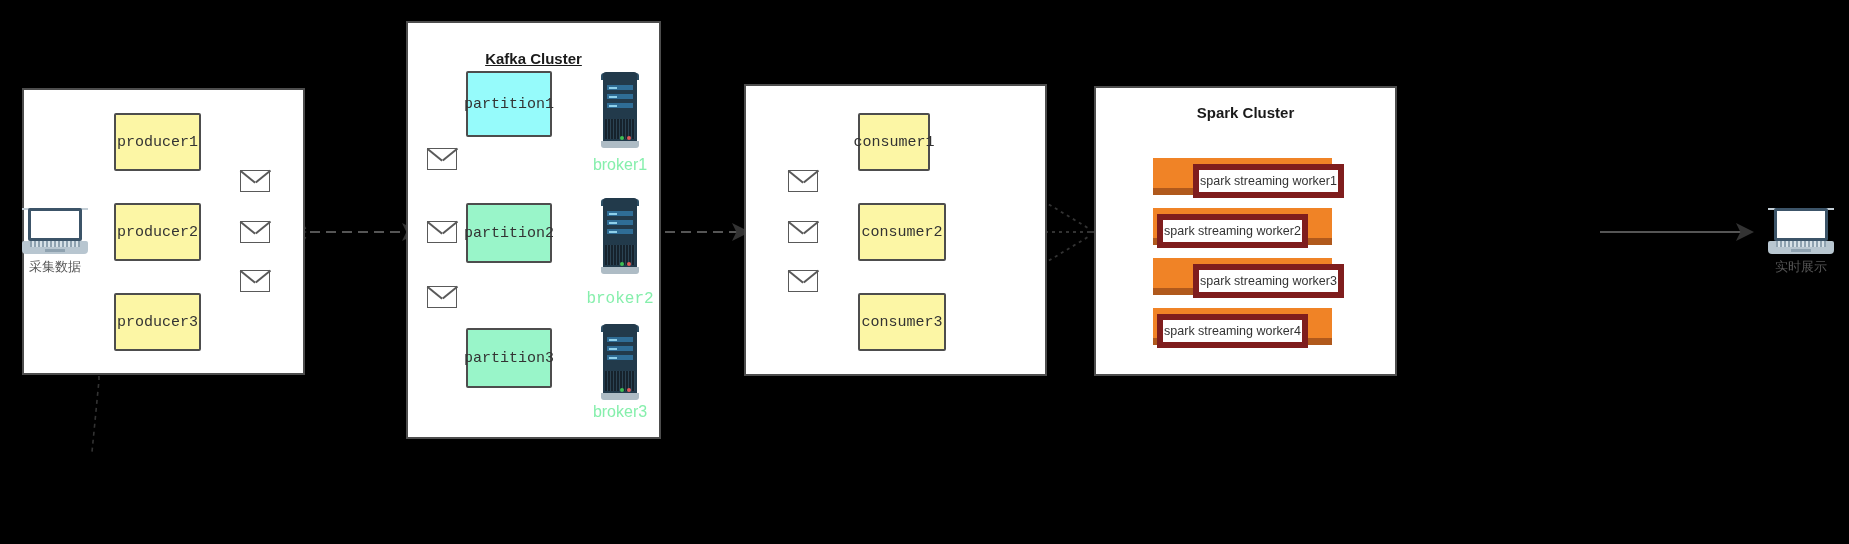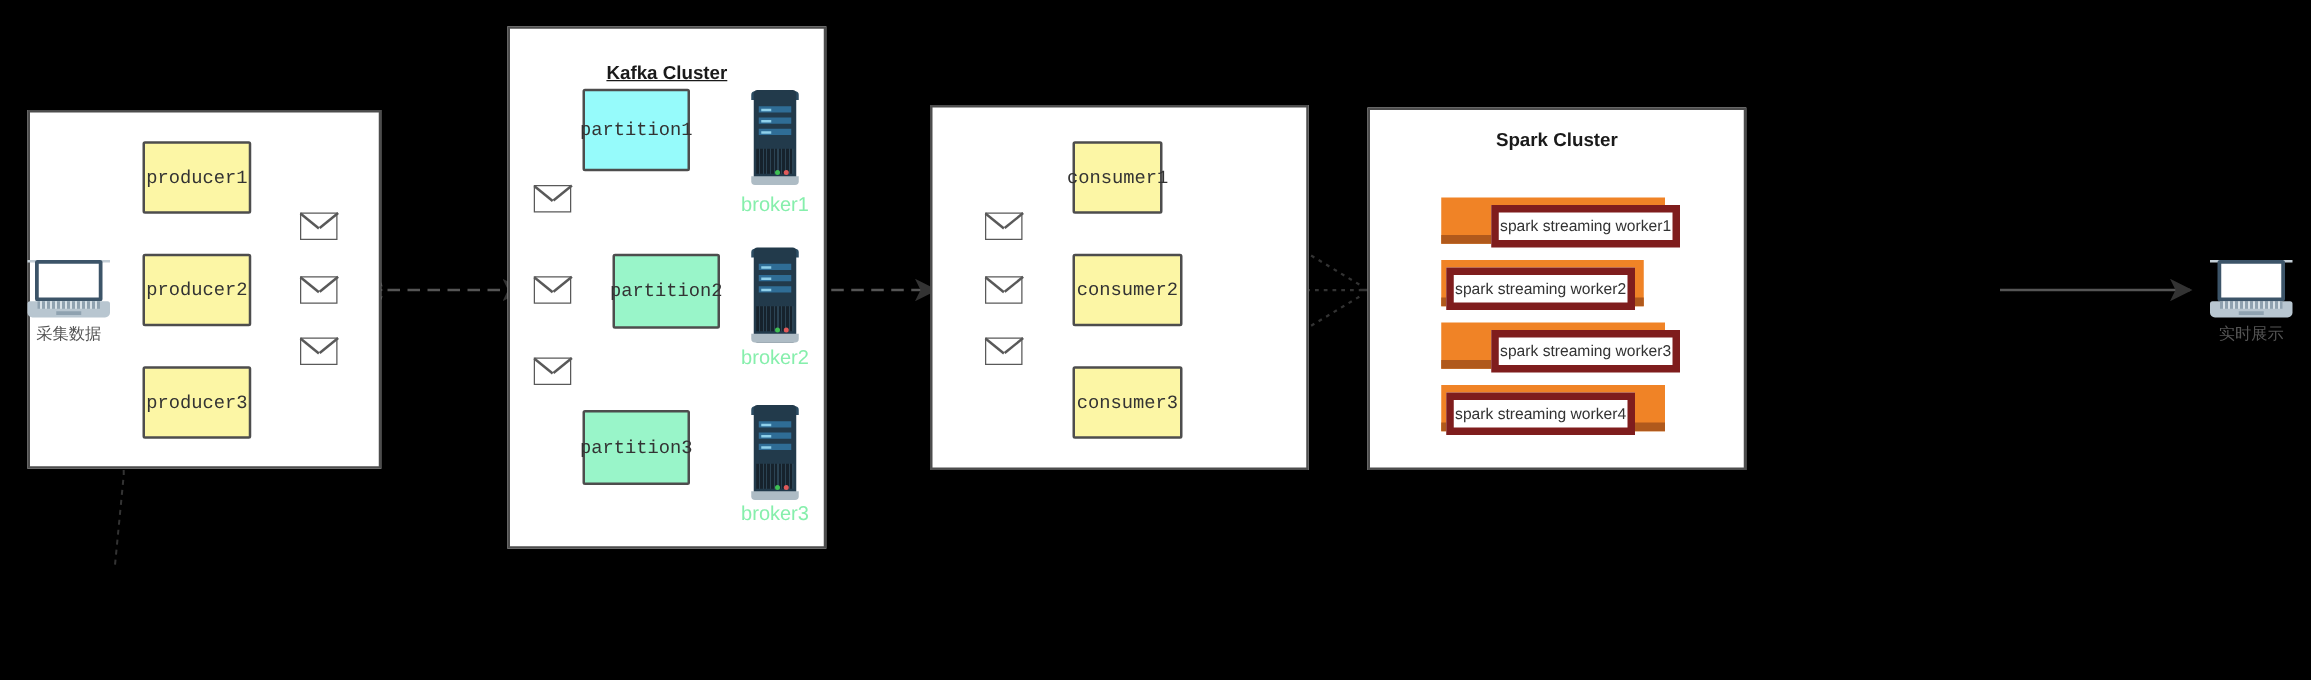--- a/index.html
+++ b/index.html
@@ -149,21 +149,21 @@
   <div class="panel" style="left:406px;top:21px;width:255px;height:418px;"></div>
   <div class="panel-title" style="left:406px;top:50px;width:255px;text-decoration:underline;">Kafka Cluster</div>
 
   <div class="env" style="left:427px;top:148px;"></div>
   <div class="env" style="left:427px;top:221px;"></div>
   <div class="env" style="left:427px;top:286px;"></div>
 
   <div class="node cyan" style="left:466px;top:71px;width:86px;height:66px;">
     <span>partition1</span>
   </div>
-  <div class="node green" style="left:466px;top:203px;width:86px;height:60px;margin-left:24px;">
+  <div class="node green" style="left:466px;top:203px;width:86px;height:60px;">
     <span>partition2</span>
   </div>
   <div class="node green" style="left:466px;top:328px;width:86px;height:60px;">
     <span>partition3</span>
   </div>
 
   <div class="broker" style="left:600px;top:72px;">
     <div class="cap"></div>
       <div class="case"></div>
     <div class="bay" style="top:13px;">
@@ -192,21 +192,21 @@
         <i></i>
       </div>
     <div class="bay" style="top:31px;">
         <i></i>
       </div>
     <div class="vents"></div>
       <div class="foot"></div>
     <div class="led g"></div>
       <div class="led r"></div>
   </div>
-  <div class="broker-label" style="left:580px;top:278px;width:80px;">broker2</div>
+  <div class="broker-label" style="left:580px;top:290px;width:80px;font-family:Liberation Mono, monospace;">broker2</div>
 
   <div class="broker" style="left:600px;top:324px;">
     <div class="cap"></div>
       <div class="case"></div>
     <div class="bay" style="top:13px;">
         <i></i>
       </div>
     <div class="bay" style="top:22px;">
         <i></i>
       </div>
@@ -239,21 +239,21 @@
   <div class="panel" style="left:1094px;top:86px;width:303px;height:290px;"></div>
   <div class="panel-title" style="left:1094px;top:104px;width:303px;">Spark Cluster</div>
 
   <div class="worker" style="left:1153px;top:158px;width:179px;height:37px;">
     <div class="base"></div>
     <div class="tag" style="left:40px;width:139px;">
       <span>spark streaming worker1</span>
     </div>
   </div>
 
-  <div class="worker" style="left:1153px;top:208px;width:162px;height:37px;">
+  <div class="worker" style="left:1153px;top:208px;width:179px;height:37px;">
     <div class="base"></div>
     <div class="tag" style="left:4px;width:139px;">
       <span>spark streaming worker2</span>
     </div>
   </div>
 
   <div class="worker" style="left:1153px;top:258px;width:179px;height:37px;">
     <div class="base"></div>
     <div class="tag" style="left:40px;width:139px;">
       <span>spark streaming worker3</span>

